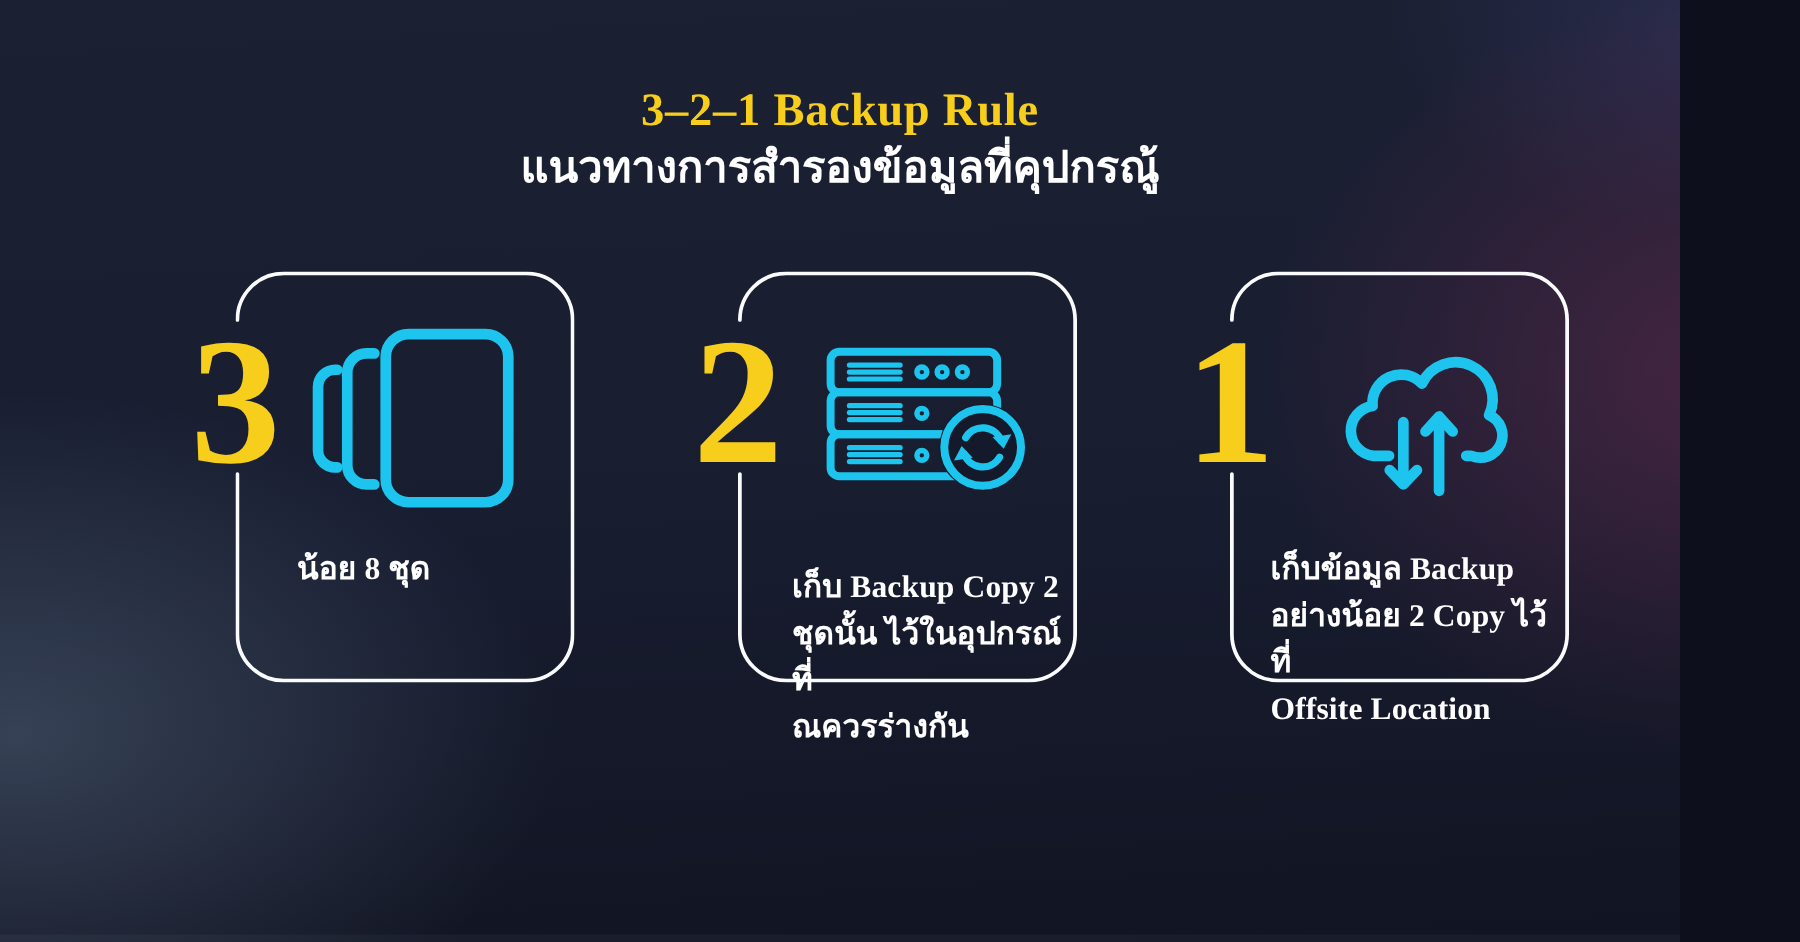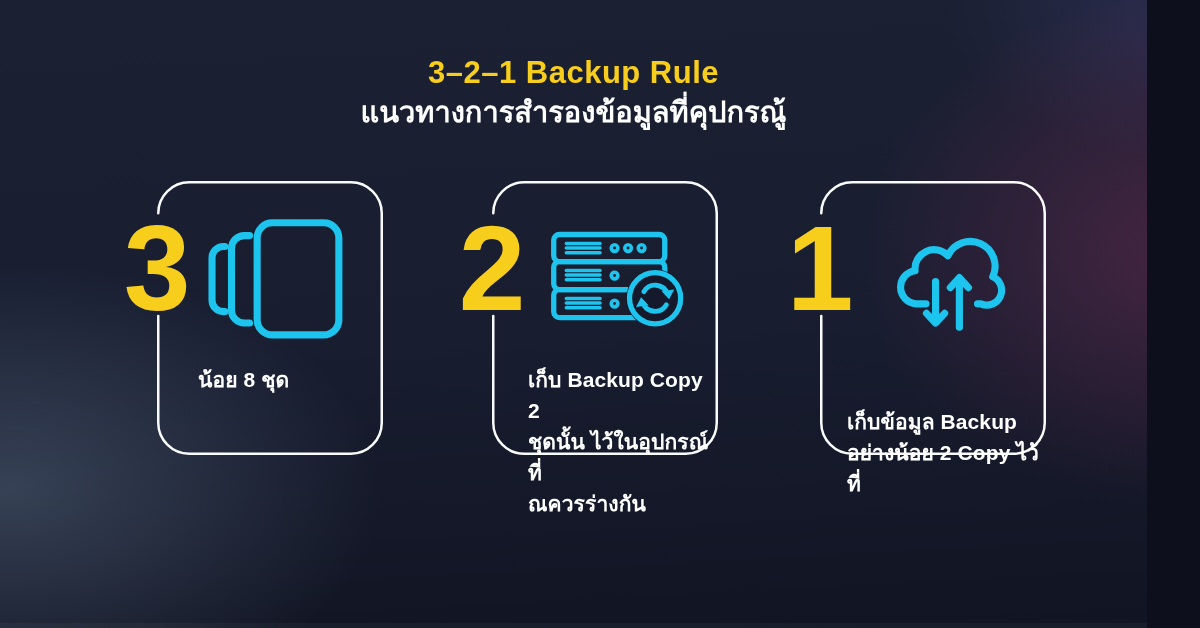--- a/index.html
+++ b/index.html
@@ -1,24 +1,23 @@
 <!DOCTYPE html>
 <html><head>
 <meta charset="utf-8">
 <style>
   html,body{margin:0;padding:0;background:#0d101c;}
   .stage{
     position:relative;width:1120px;height:628px;overflow:hidden;
-    font-family:Liberation Sans, sans-serif;
+    font-family:Liberation Serif, serif;
     background:
       radial-gradient(46% 52% at 1% 78%, rgba(118,142,168,0.34), rgba(118,142,168,0) 70%),
       radial-gradient(42% 60% at 103% 40%, rgba(142,48,92,0.38), rgba(142,48,92,0) 68%),
       radial-gradient(30% 35% at 102% 2%, rgba(96,86,168,0.22), rgba(96,86,168,0) 65%),
       linear-gradient(177deg, #1b2033 0%, #181d30 52%, #111422 100%);
-    padding-left: 27px;
   }
   .stage::after{
     content:"";position:absolute;left:0;right:0;bottom:0;height:5px;
     background:rgba(180,195,215,0.05);
   }
   .header{position:absolute;left:0;right:0;top:0;padding-top:55px;text-align:center;}
   .title{
     margin:0;font-size:31px;font-weight:bold;letter-spacing:0.5px;
     color:#F8CE1C;line-height:1.15;
   }
@@ -35,22 +34,22 @@
     font-size:120px;line-height:1;font-weight:bold;color:#F8CE1C;
   }
   .icon{position:absolute;display:block;}
   .icon-copies{left:46px;top:37px;width:152px;}
   .icon-server{left:54px;top:40px;width:140px;}
   .icon-cloud{left:66px;top:49px;width:122px;}
   .card-text{
     position:absolute;left:41px;right:6px;top:183px;
     font-size:21px;font-weight:bold;color:#FFFFFF;line-height:31px;letter-spacing:0.1px;
   }
-  .card-2 .card-text{left:36px;}
-  .card-3 .card-text{left:27px;margin-top:42px;}
+  .card-2 .card-text{left:36px;margin-top:12px;}
+  .card-3 .card-text{left:27px;}
 </style>
 </head>
 <body>
 
 <div class="stage">
 
   <header class="header">
     <h1 class="title">3–2–1 Backup Rule</h1>
     <h2 class="subtitle">แนวทางการสำรองข้อมูลที่คุปกรณู้</h2>
   </header>
@@ -121,16 +120,17 @@
         <path d="M 42 77.5 H 31.5 A 17.5 17.5 0 0 1 30.5 42.7 A 20 20 0 0 1 65 27 A 24.5 24.5 0 0 1 112 49 A 15.5 15.5 0 0 1 99.5 77.5 H 96"></path>
         <path d="M 52 54 V 96"></path>
         <path d="M 42.5 87.5 L 52 97.5 L 61.5 87.5"></path>
         <path d="M 77 102 V 52"></path>
         <path d="M 67.5 60.5 L 77 50 L 86.5 60.5"></path>
       </g>
     </svg>
     <div class="card-text">
       <div>เก็บข้อมูล Backup</div>
       <div>อย่างน้อย 2 Copy ไว้ที่</div>
+      <div>Offsite Location</div>
     </div>
   </section>
 
 </div>
 
 </body></html>

